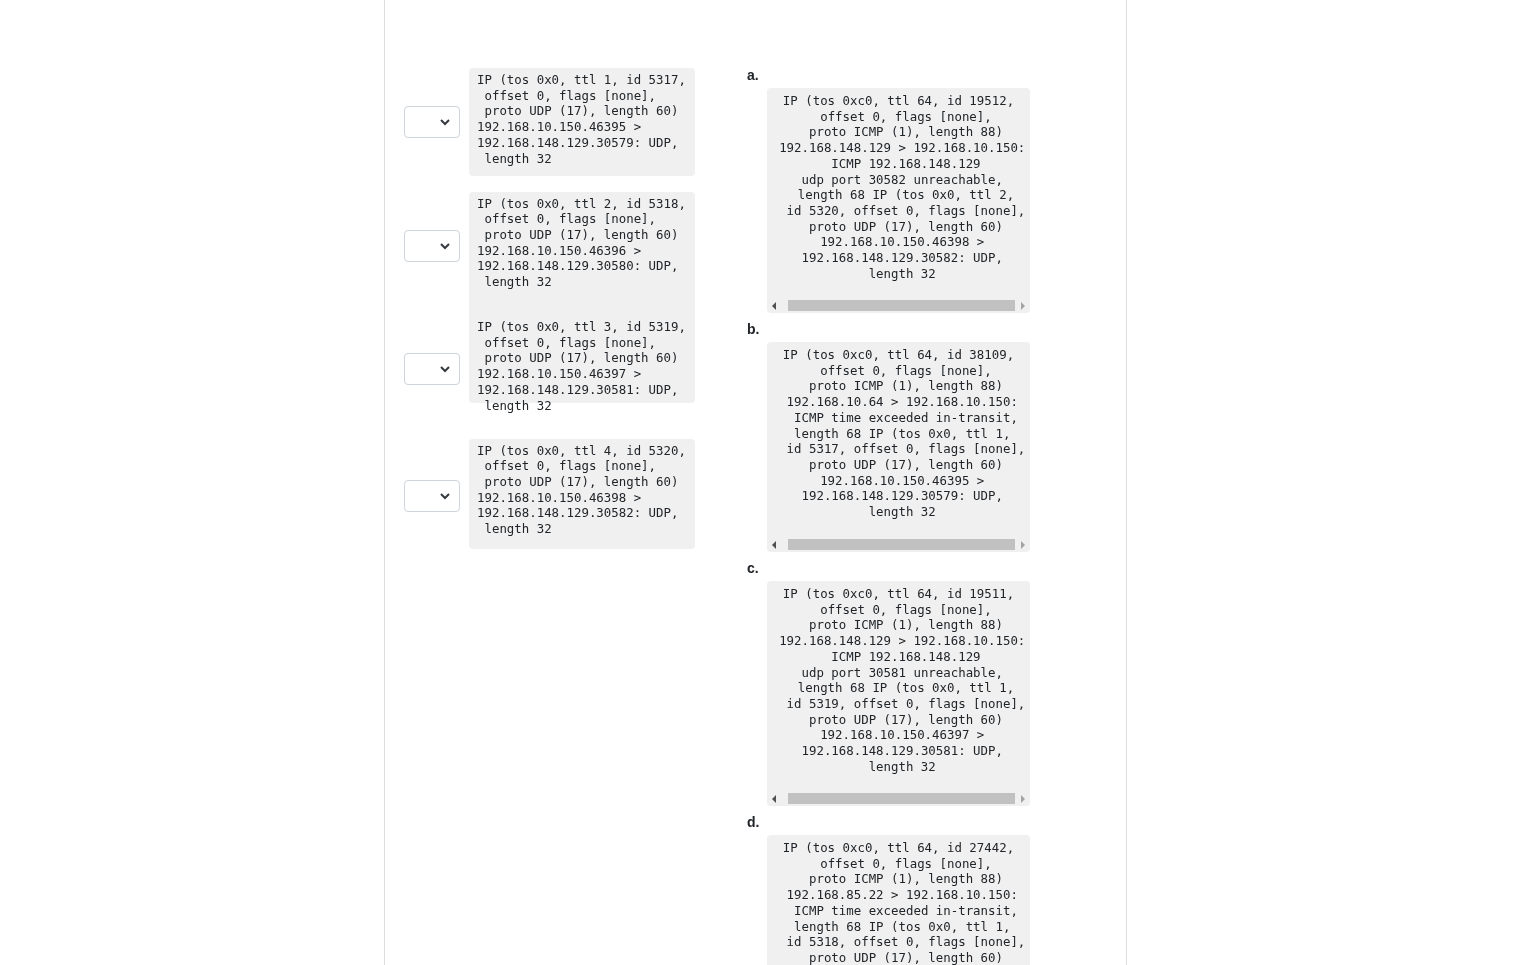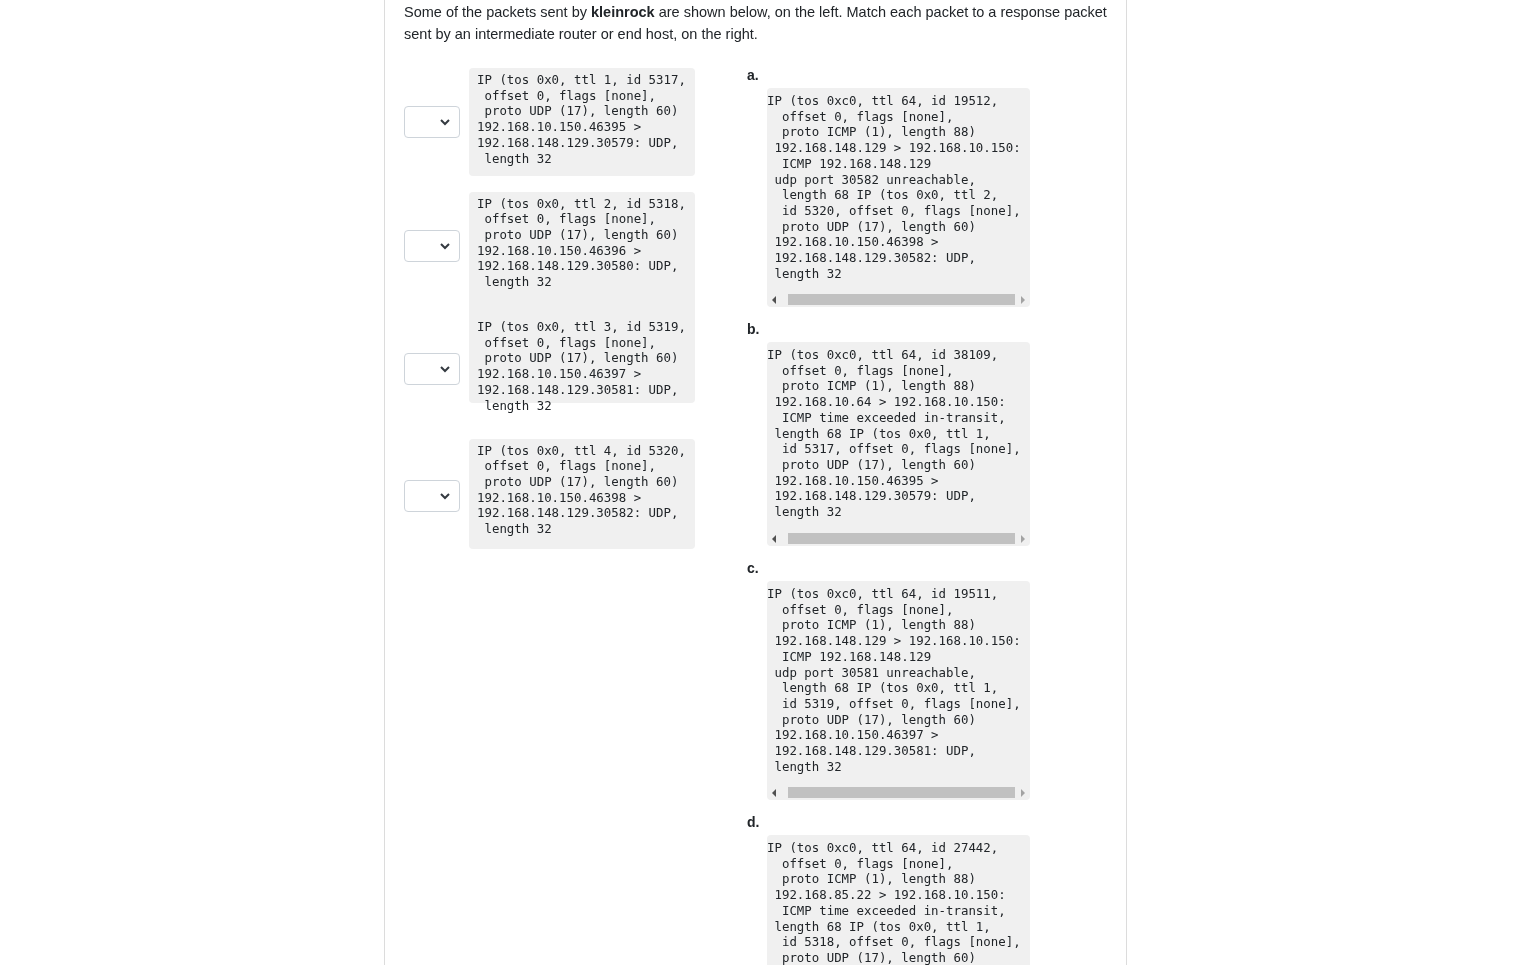--- a/index.html
+++ b/index.html
@@ -105,23 +105,24 @@
     .resp-box {
       position: absolute;
       left: 20px;
       top: 21px;
       width: 263px;
       background: #f0f0f0;
       border-radius: 4px;
       overflow: hidden;
     }
     .resp-pre {
-      padding: 5px 0 12px 0;
+      padding: 5px 0 18px 0;
       background: transparent;
       border-radius: 4px;
+      text-align: center;
     }
     .hscroll {
       position: relative;
       height: 14px;
       margin: 0 0 0 0;
     }
     .hscroll .arrow-l, .hscroll .arrow-r {
       position: absolute;
       top: 3px;
       width: 0; height: 0;
@@ -137,21 +138,20 @@
       top: 1px;
       height: 11px;
       background: #c1c1c1;
     }
   </style>
 </head>
 <body>
 
 <div class="page-card">
 
-  <div class="prompt"><span>Some of the packets sent by </span><b>kleinrock</b><span> are shown below, on the left. Match each packet to a response packet sent by an intermediate router or end host, on the right.</span></div>
 
   <div class="left-col">
     <div class="left-row">
       <div class="select-box" style="top:38px">
         <svg class="chev" viewBox="0 0 10 8">
             <path d="M1 2 L5 6 L9 2" fill="none" stroke="#343a40" stroke-width="2"></path>
           </svg>
       </div>
       <div class="pre left-pre" style="height:108px">IP (tos 0x0, ttl 1, id 5317,
  offset 0, flags [none],

